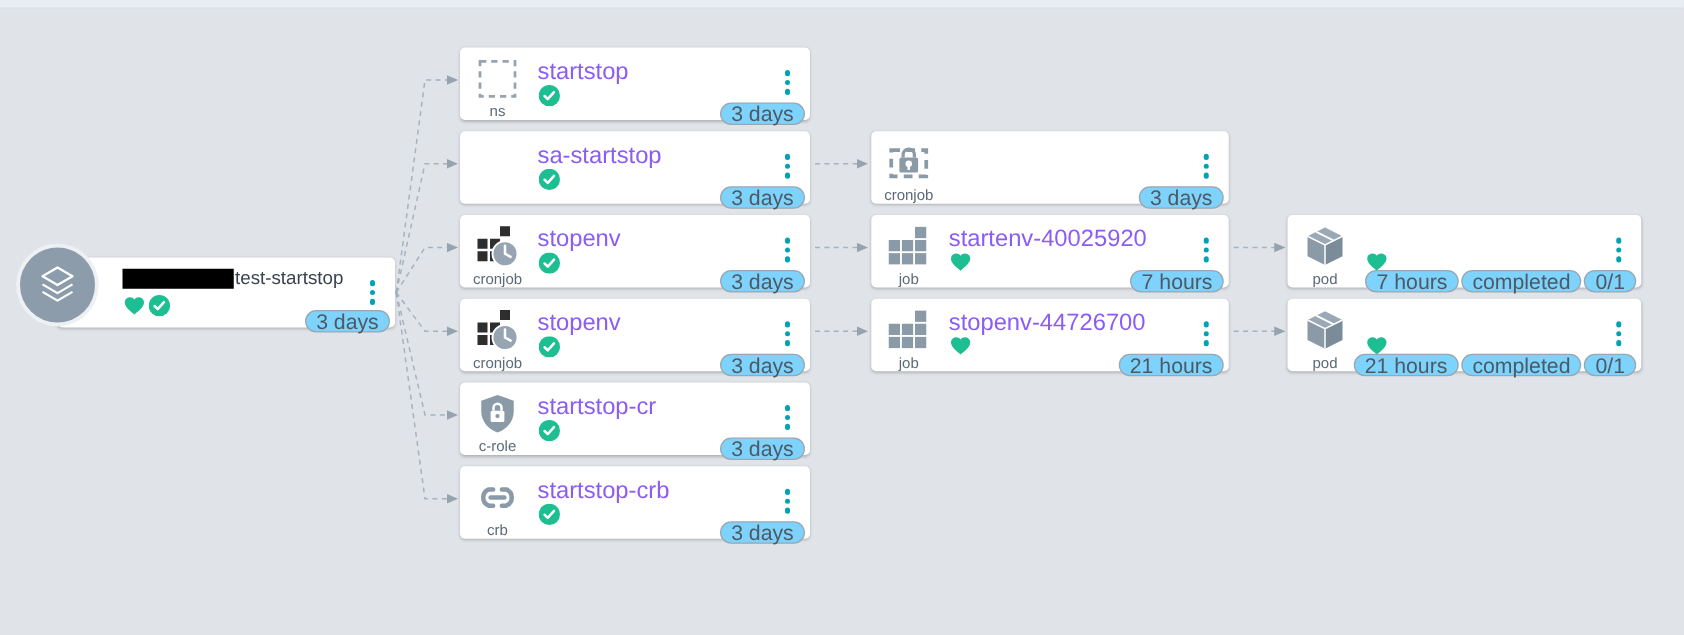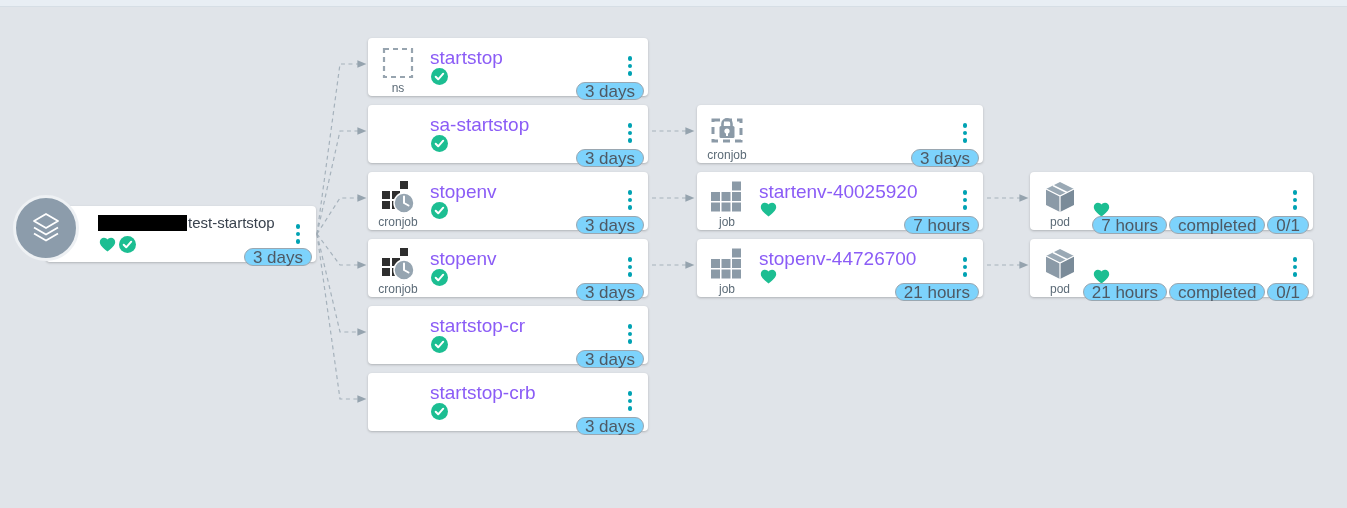--- a/index.html
+++ b/index.html
@@ -376,40 +376,63 @@
       <i></i>
     </button>
   <div class="badges">
     <span class="badge auto-hide">21 hours</span>
     <span class="badge auto-hide">completed</span>
     <span class="badge auto-hide">0/1</span>
   </div>
 </div>
 
 <div class="node" style="left:368px;top:306px;width:280px">
+  <div class="icon-wrap">
+    <span>
+      <svg width="34" height="34" viewBox="0 0 34 34">
+          <path d="M17 2L30 6.5V15c0 8-5.5 14.5-13 17C9.5 29.5 4 23 4 15V6.5Z" fill="#8b9aa7"></path>
+          <path d="M13.8 14.5v-2.3a3.2 3.2 0 0 1 6.4 0v2.3" fill="none" stroke="#fff" stroke-width="2"></path>
+          <rect x="11.5" y="14.5" width="11" height="9" rx="1.2" fill="#fff"></rect>
+          <circle cx="17" cy="18.8" r="1.7" fill="#8b9aa7"></circle>
+        </svg>
+    </span>
+    <div class="kind">c-role</div>
+  </div>
   <div class="title">startstop-cr</div>
   <div class="health">
       <span>
     <svg width="17" height="17" viewBox="0 0 17 17">
           <circle cx="8.5" cy="8.5" r="8.5" fill="#1CBE92"></circle>
           <path d="M4.7 8.8l2.5 2.5 5-5.6" fill="none" stroke="#fff" stroke-width="2" stroke-linecap="round" stroke-linejoin="round"></path>
         </svg>
   </span>
     </div>
   <button class="menu">
       <i></i>
       <i></i>
       <i></i>
     </button>
   <div class="badges">
       <span class="badge auto-hide">3 days</span>
     </div>
 </div>
 
 <div class="node" style="left:368px;top:373px;width:280px">
+  <div class="icon-wrap">
+    <span>
+      <svg width="34" height="34" viewBox="0 0 34 34">
+          <g fill="none" stroke="#8b9aa7" stroke-width="3.6" stroke-linecap="round">
+            <path d="M13.5 10.5H10a7 7 0 0 0 0 13h3.5"></path>
+            <path d="M20.5 10.5H24a7 7 0 0 1 0 13h-3.5"></path>
+            <path d="M11.5 17h11"></path>
+          </g>
+        </svg>
+    </span>
+    <div class="kind">crb</div>
+  </div>
   <div class="title">startstop-crb</div>
   <div class="health">
       <span>
     <svg width="17" height="17" viewBox="0 0 17 17">
           <circle cx="8.5" cy="8.5" r="8.5" fill="#1CBE92"></circle>
           <path d="M4.7 8.8l2.5 2.5 5-5.6" fill="none" stroke="#fff" stroke-width="2" stroke-linecap="round" stroke-linejoin="round"></path>
         </svg>
   </span>
     </div>
   <button class="menu">

